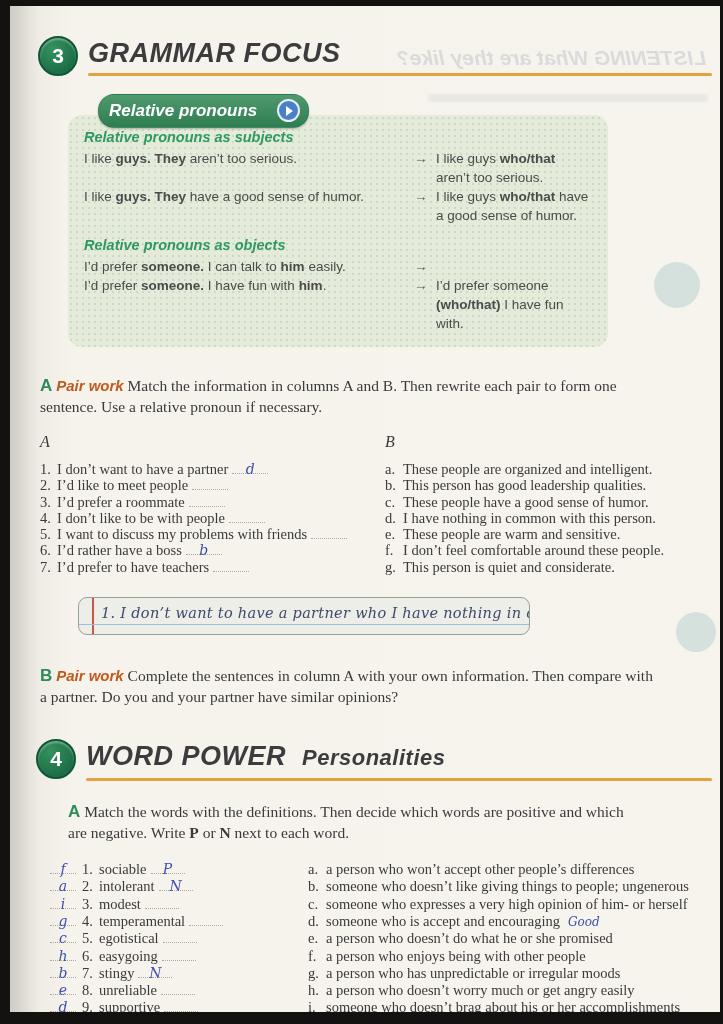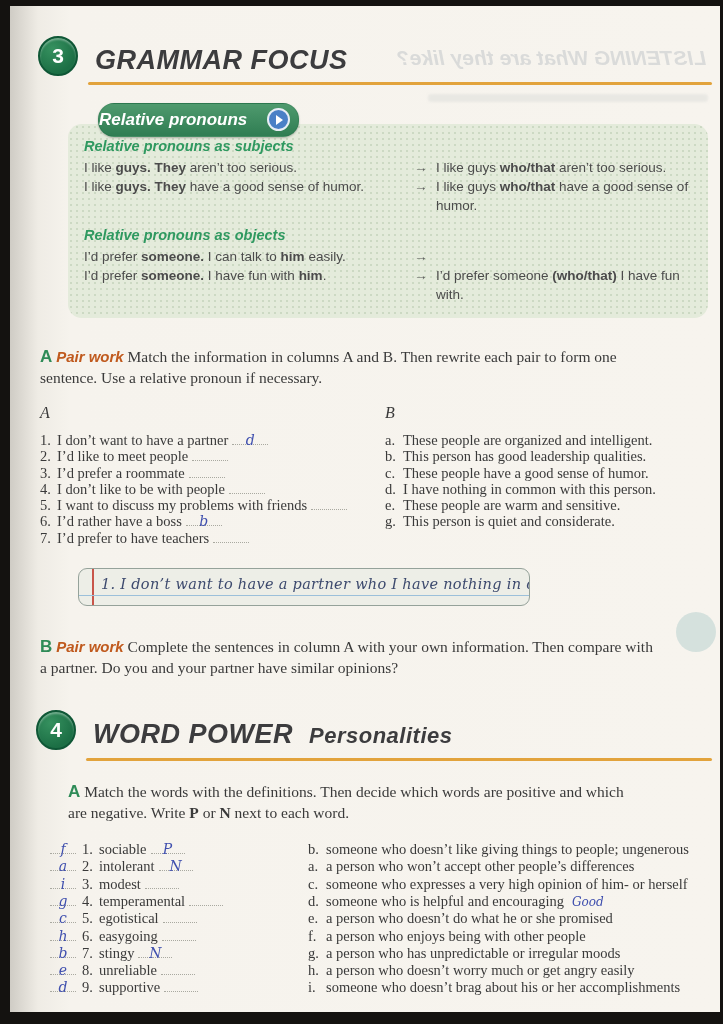--- a/index.html
+++ b/index.html
@@ -31,45 +31,45 @@
     width:40px;height:40px;border-radius:50%;flex:0 0 auto;
     background:radial-gradient(circle at 35% 30%, #36915f, #1c6f45 70%);
     border:2px solid #0f5736; box-sizing:border-box;
     display:flex;align-items:center;justify-content:center;
     color:#fff;font-family:"Liberation Sans",sans-serif;font-weight:bold;font-size:21px;
     box-shadow:inset 0 2px 2px rgba(255,255,255,.35);
   }
   .sec-title-wrap{flex:1; padding-top:2px;}
   .sec-title{
     font-family:"Liberation Sans",sans-serif; font-weight:bold; font-style:italic;
-    font-size:27px; color:#3c3c3e; letter-spacing:.5px; margin:7px; line-height:30px;
+    font-size:27px; color:#3c3c3e; letter-spacing:.5px; margin:0; line-height:30px;
   }
   .sec-subtitle{font-size:22px;}
   .sec-rule{height:3px;background:#e2a33c;margin-top:5px;border-radius:2px;}
 
   
   .pill{
     position:relative; z-index:3; margin:18px 0 0 68px;
     display:inline-flex; align-items:center; gap:20px;
     background:linear-gradient(180deg,#4f9a6e,#2f7d52);
-    border:1px solid #22684240; border-radius:16px; padding:4px 8px 5px 0;
+    border:1px solid #22684240; border-radius:16px; padding:4px 8px 5px 10px;
     font-family:"Liberation Sans",sans-serif; font-weight:bold; font-style:italic;
     font-size:17px; color:#ffffff; box-shadow:0 1px 2px rgba(0,0,0,.25);
   }
   .play{
     width:19px;height:19px;border-radius:50%;
     background:#4a80c6; border:2px solid #e8eef5; box-sizing:content-box;
     display:flex;align-items:center;justify-content:center;
   }
   .play::after{content:""; width:0;height:0;border-left:7px solid #fff;
     border-top:5px solid transparent;border-bottom:5px solid transparent;margin-left:2px;}
 
   
   .gram-box{
-    position:relative; z-index:1; margin:-13px 0 0 38px; width:640px; box-sizing:border-box;
+    position:relative; z-index:1; margin:-13px 0 0 38px; width:540px; box-sizing:border-box;
     background-color:#e4ebdb;
     background-image:radial-gradient(#ccd9c3 1px, transparent 1.4px);
     background-size:6px 6px;
     border-radius:14px; padding:12px 16px 14px 16px;
     font-family:"Liberation Sans",sans-serif; font-size:13.5px; color:#4b4b4b;
   }
   .gram-head{
     color:#2f9960; font-weight:bold; font-style:italic; font-size:14.5px; margin:2px 0 4px 0;
   }
   .gram-head.second{margin-top:12px;}
@@ -204,20 +204,21 @@
           </div>
       </div>
       <div class="colB">
         <div class="col-h">B</div>
         <div id="itemsB">
             <div class="bitem"><span class="blet">a. </span><span>These people are organized and intelligent.</span></div>
             <div class="bitem"><span class="blet">b. </span><span>This person has good leadership qualities.</span></div>
             <div class="bitem"><span class="blet">c. </span><span>These people have a good sense of humor.</span></div>
             <div class="bitem"><span class="blet">d. </span><span>I have nothing in common with this person.</span></div>
             <div class="bitem"><span class="blet">e. </span><span>These people are warm and sensitive.</span></div>
+            <div class="bitem"><span class="blet">f. </span><span>I don’t feel comfortable around these people.</span></div>
             <div class="bitem"><span class="blet">g. </span><span>This person is quiet and considerate.</span></div>
           </div>
       </div>
     </div>
 
     
     <div class="ans-box">
       <div class="redline"></div>
       <div class="blueline"></div>
       <div class="hand-sentence">1. I don’t want to have a partner who I have nothing in common with.</div>
@@ -253,24 +254,24 @@
           <div class="wrow"><span class="dotline ansline"><span class="hand">a</span></span><span class="inum">2. </span><span>intolerant</span><span class="dotline pnline"><span class="hand">N</span></span></div>
           <div class="wrow"><span class="dotline ansline"><span class="hand">i</span></span><span class="inum">3. </span><span>modest</span><span class="dotline pnline"></span></div>
           <div class="wrow"><span class="dotline ansline"><span class="hand">g</span></span><span class="inum">4. </span><span>temperamental</span><span class="dotline pnline"></span></div>
           <div class="wrow"><span class="dotline ansline"><span class="hand">c</span></span><span class="inum">5. </span><span>egotistical</span><span class="dotline pnline"></span></div>
           <div class="wrow"><span class="dotline ansline"><span class="hand">h</span></span><span class="inum">6. </span><span>easygoing</span><span class="dotline pnline"></span></div>
           <div class="wrow"><span class="dotline ansline"><span class="hand">b</span></span><span class="inum">7. </span><span>stingy</span><span class="dotline pnline"><span class="hand">N</span></span></div>
           <div class="wrow"><span class="dotline ansline"><span class="hand">e</span></span><span class="inum">8. </span><span>unreliable</span><span class="dotline pnline"></span></div>
           <div class="wrow"><span class="dotline ansline"><span class="hand">d</span></span><span class="inum">9. </span><span>supportive</span><span class="dotline pnline"></span></div>
         </div>
       <div class="wp-defs" id="wpDefs">
+          <div class="drow"><span class="blet">a. </span><span>a person who won’t accept other people’s differences</span></div>
           <div class="drow"><span class="blet">b. </span><span>someone who doesn’t like giving things to people; ungenerous</span></div>
-          <div class="drow"><span class="blet">a. </span><span>a person who won’t accept other people’s differences</span></div>
           <div class="drow"><span class="blet">c. </span><span>someone who expresses a very high opinion of him- or herself</span></div>
-          <div class="drow"><span class="blet">d. </span><span>someone who is helpful and encouraging</span><span class="hand dnote">Good</span></div>
+          <div class="drow"><span class="blet">d. </span><span>someone who is accept and encouraging</span><span class="hand dnote">Good</span></div>
           <div class="drow"><span class="blet">e. </span><span>a person who doesn’t do what he or she promised</span></div>
           <div class="drow"><span class="blet">f. </span><span>a person who enjoys being with other people</span></div>
           <div class="drow"><span class="blet">g. </span><span>a person who has unpredictable or irregular moods</span></div>
           <div class="drow"><span class="blet">h. </span><span>a person who doesn’t worry much or get angry easily</span></div>
           <div class="drow"><span class="blet">i. </span><span>someone who doesn’t brag about his or her accomplishments</span></div>
         </div>
     </div>
 
     
     

